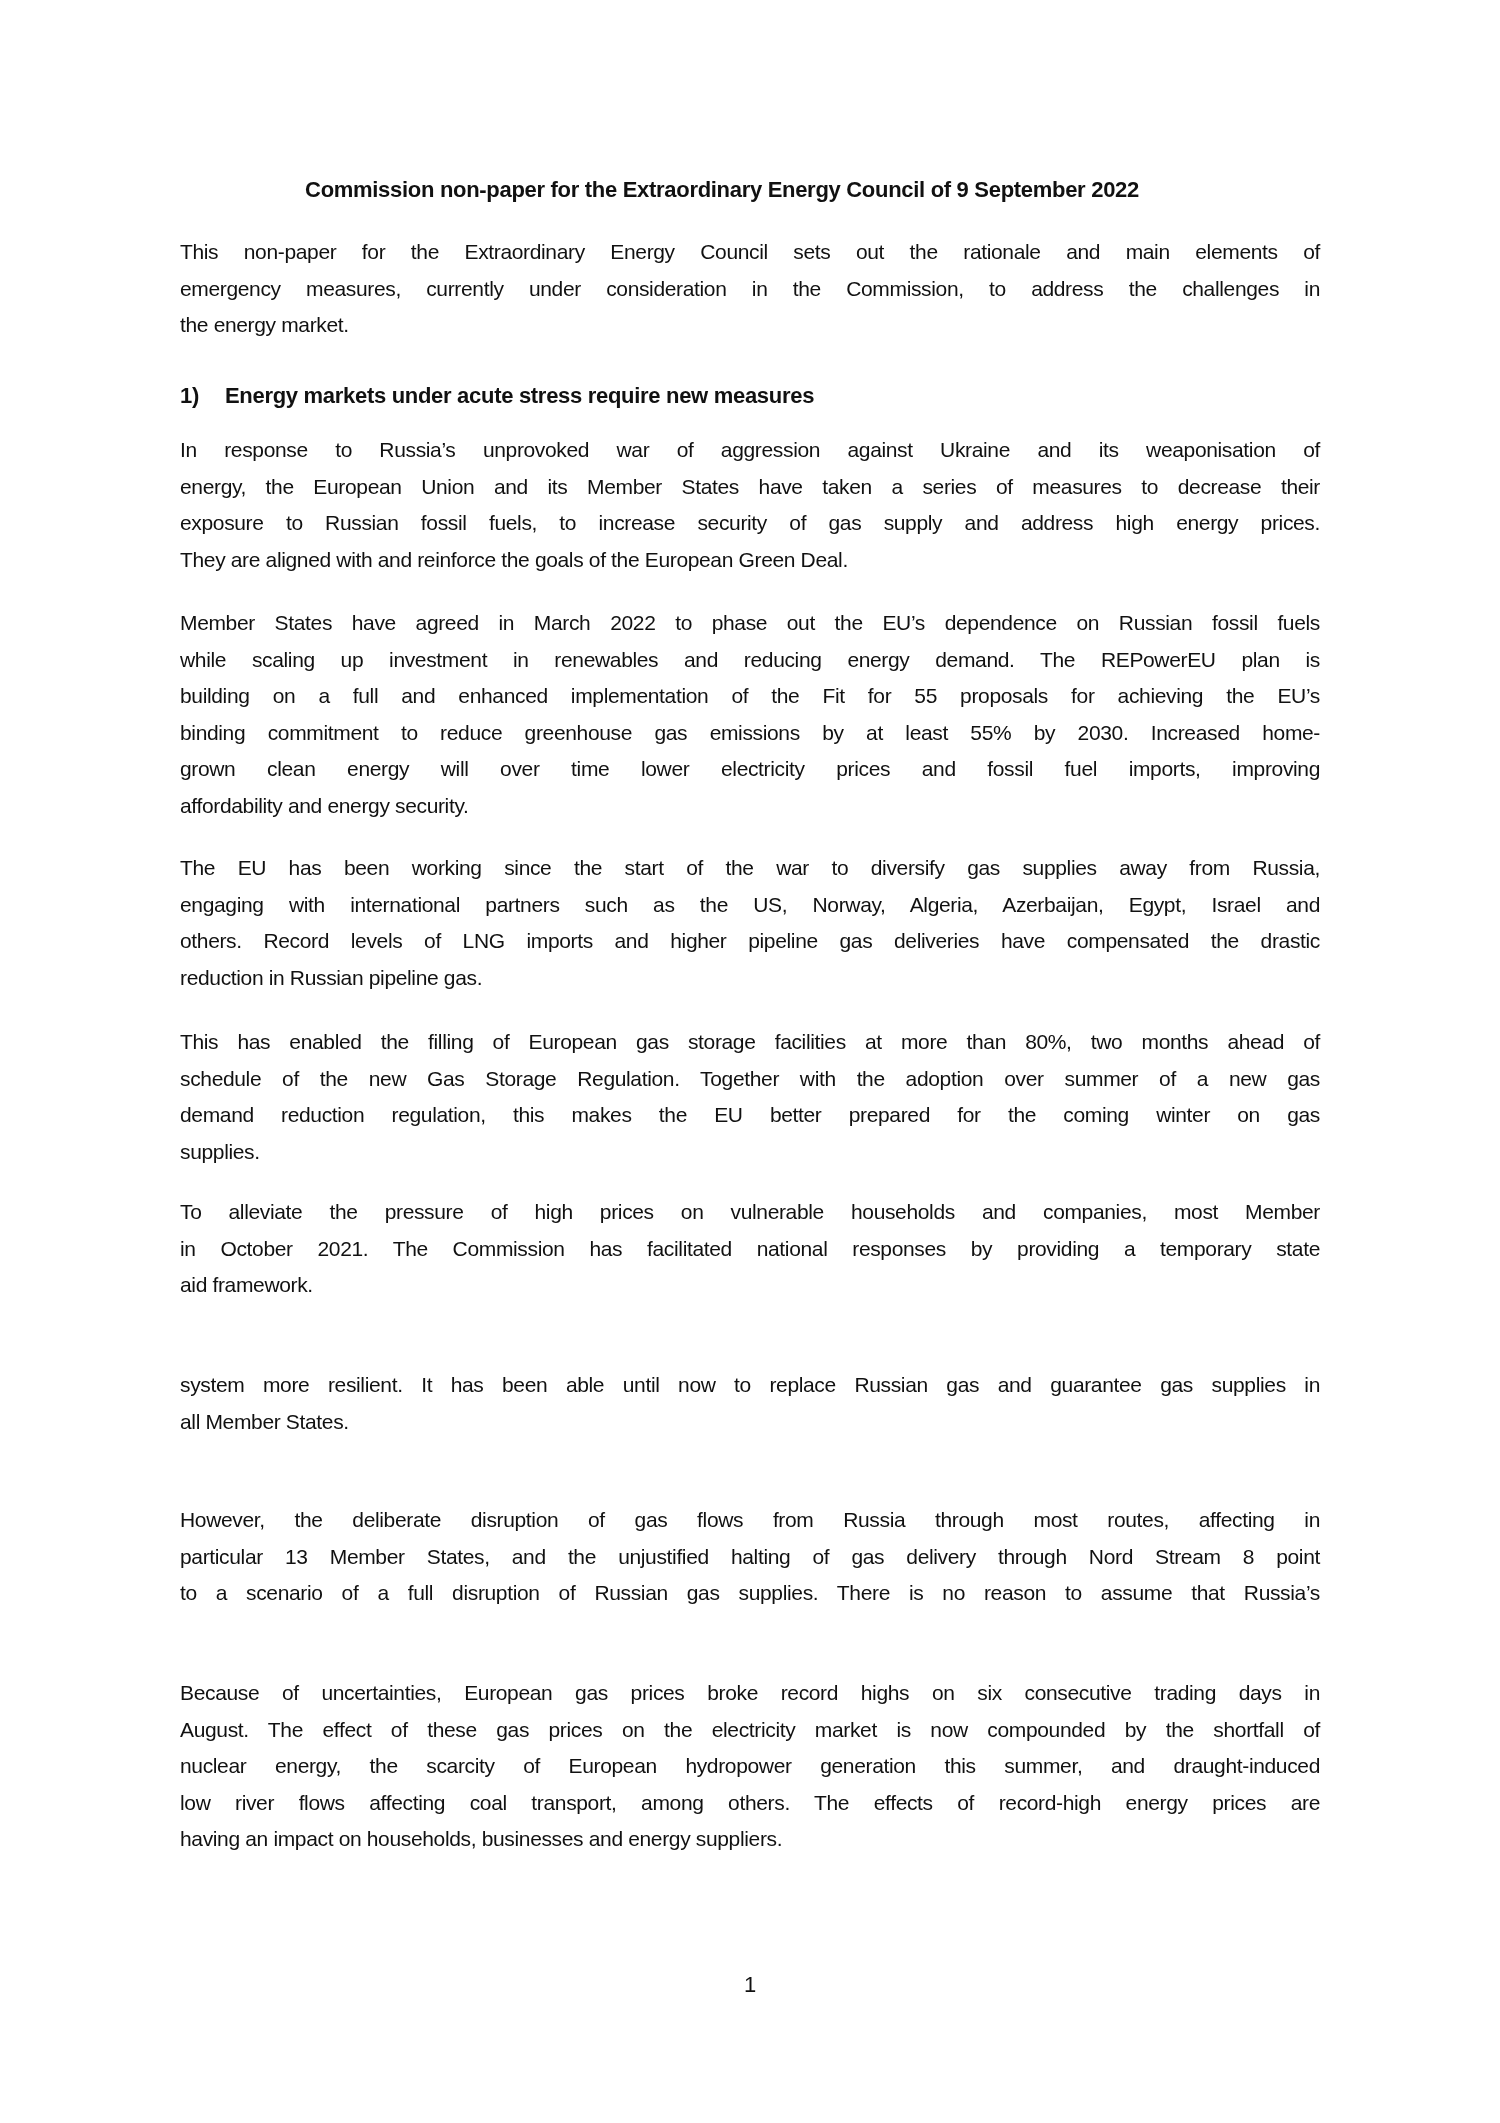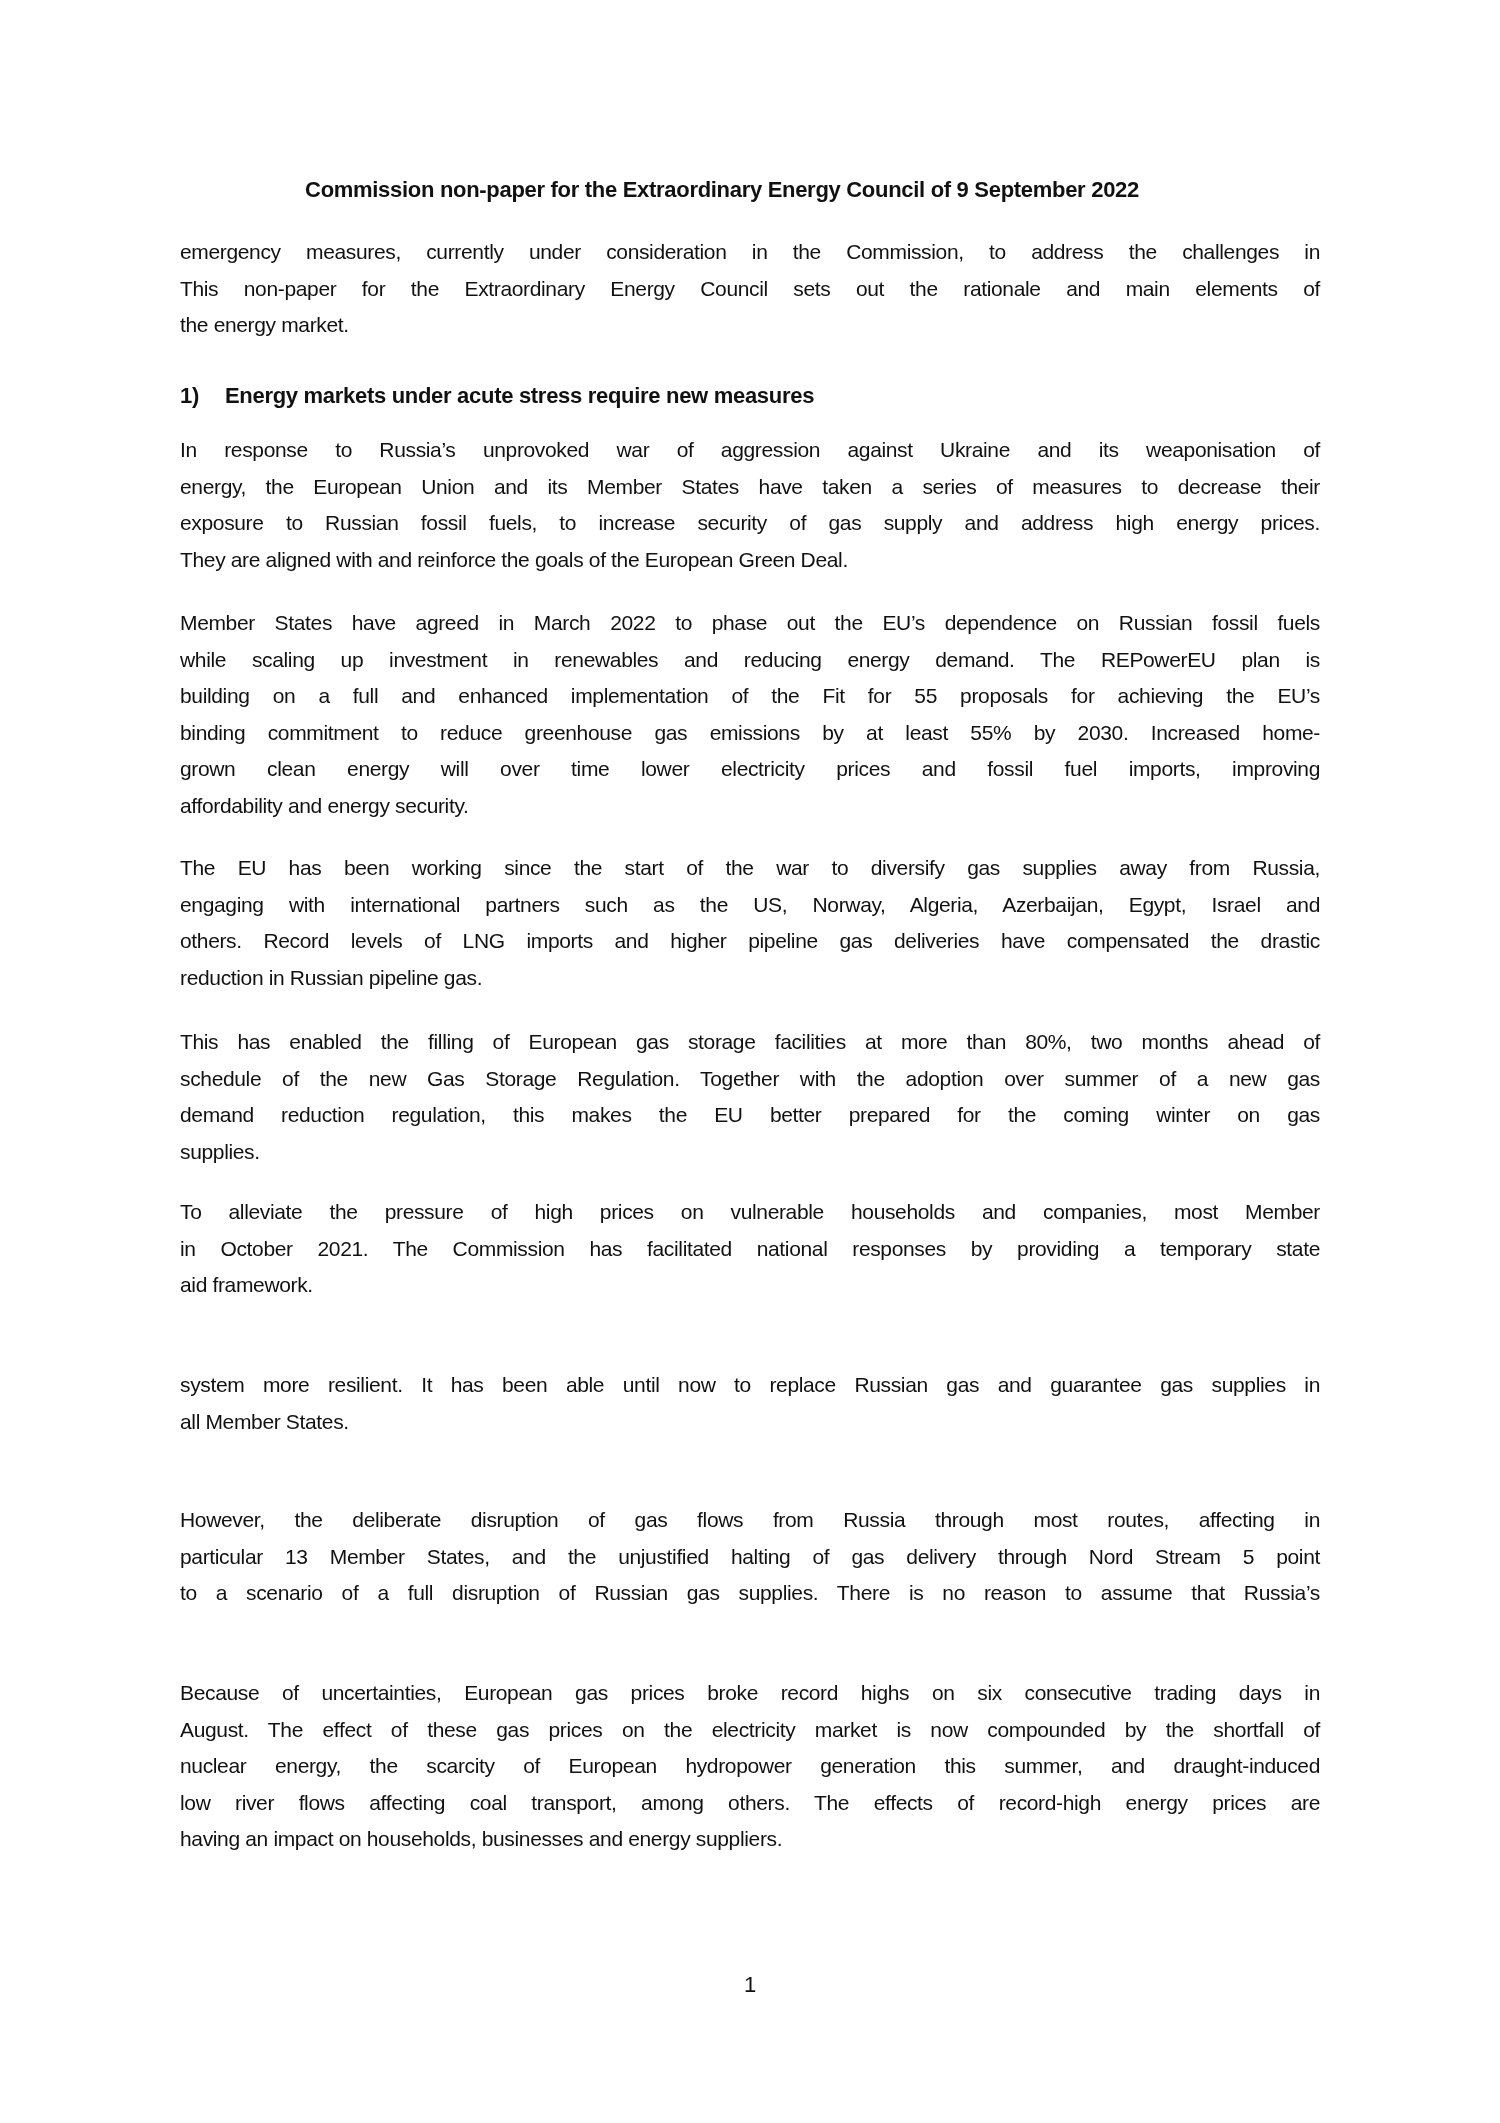--- a/index.html
+++ b/index.html
@@ -16,22 +16,22 @@
   .heading .num { width: 45px; }
   .pagenum { position: absolute; left: 0; width: 1500px; top: 1967px; text-align: center;
              font-size: 22px; line-height: 36px; }
 </style>
 </head>
 <body>
 
 <div class="title">Commission non-paper for the Extraordinary Energy Council of 9 September 2022</div>
 
 <div class="block" style="top:234px">
+  <div class="line">This non-paper for the Extraordinary Energy Council sets out the rationale and main elements of</div>
   <div class="line">emergency measures, currently under consideration in the Commission, to address the challenges in</div>
-  <div class="line">This non-paper for the Extraordinary Energy Council sets out the rationale and main elements of</div>
   <div class="line last">the energy market.</div>
 </div>
 
 <div class="heading">
   <span class="num">1)</span>
   <span>Energy markets under acute stress require new measures</span>
 </div>
 
 <div class="block" style="top:432px">
   <div class="line">In response to Russia’s unprovoked war of aggression against Ukraine and its weaponisation of</div>
@@ -69,21 +69,21 @@
   <div class="line last">aid framework.</div>
 </div>
 
 <div class="block" style="top:1367px">
   <div class="line">system more resilient. It has been able until now to replace Russian gas and guarantee gas supplies in</div>
   <div class="line last">all Member States.</div>
 </div>
 
 <div class="block" style="top:1502px">
   <div class="line">However, the deliberate disruption of gas flows from Russia through most routes, affecting in</div>
-  <div class="line">particular 13 Member States, and the unjustified halting of gas delivery through Nord Stream 5 point</div>
+  <div class="line">particular 13 Member States, and the unjustified halting of gas delivery through Nord Stream 8 point</div>
   <div class="line">to a scenario of a full disruption of Russian gas supplies. There is no reason to assume that Russia’s</div>
 </div>
 
 <div class="block" style="top:1675px">
   <div class="line">Because of uncertainties, European gas prices broke record highs on six consecutive trading days in</div>
   <div class="line">August. The effect of these gas prices on the electricity market is now compounded by the shortfall of</div>
   <div class="line">nuclear energy, the scarcity of European hydropower generation this summer, and draught-induced</div>
   <div class="line">low river flows affecting coal transport, among others. The effects of record-high energy prices are</div>
   <div class="line last">having an impact on households, businesses and energy suppliers.</div>
 </div>

